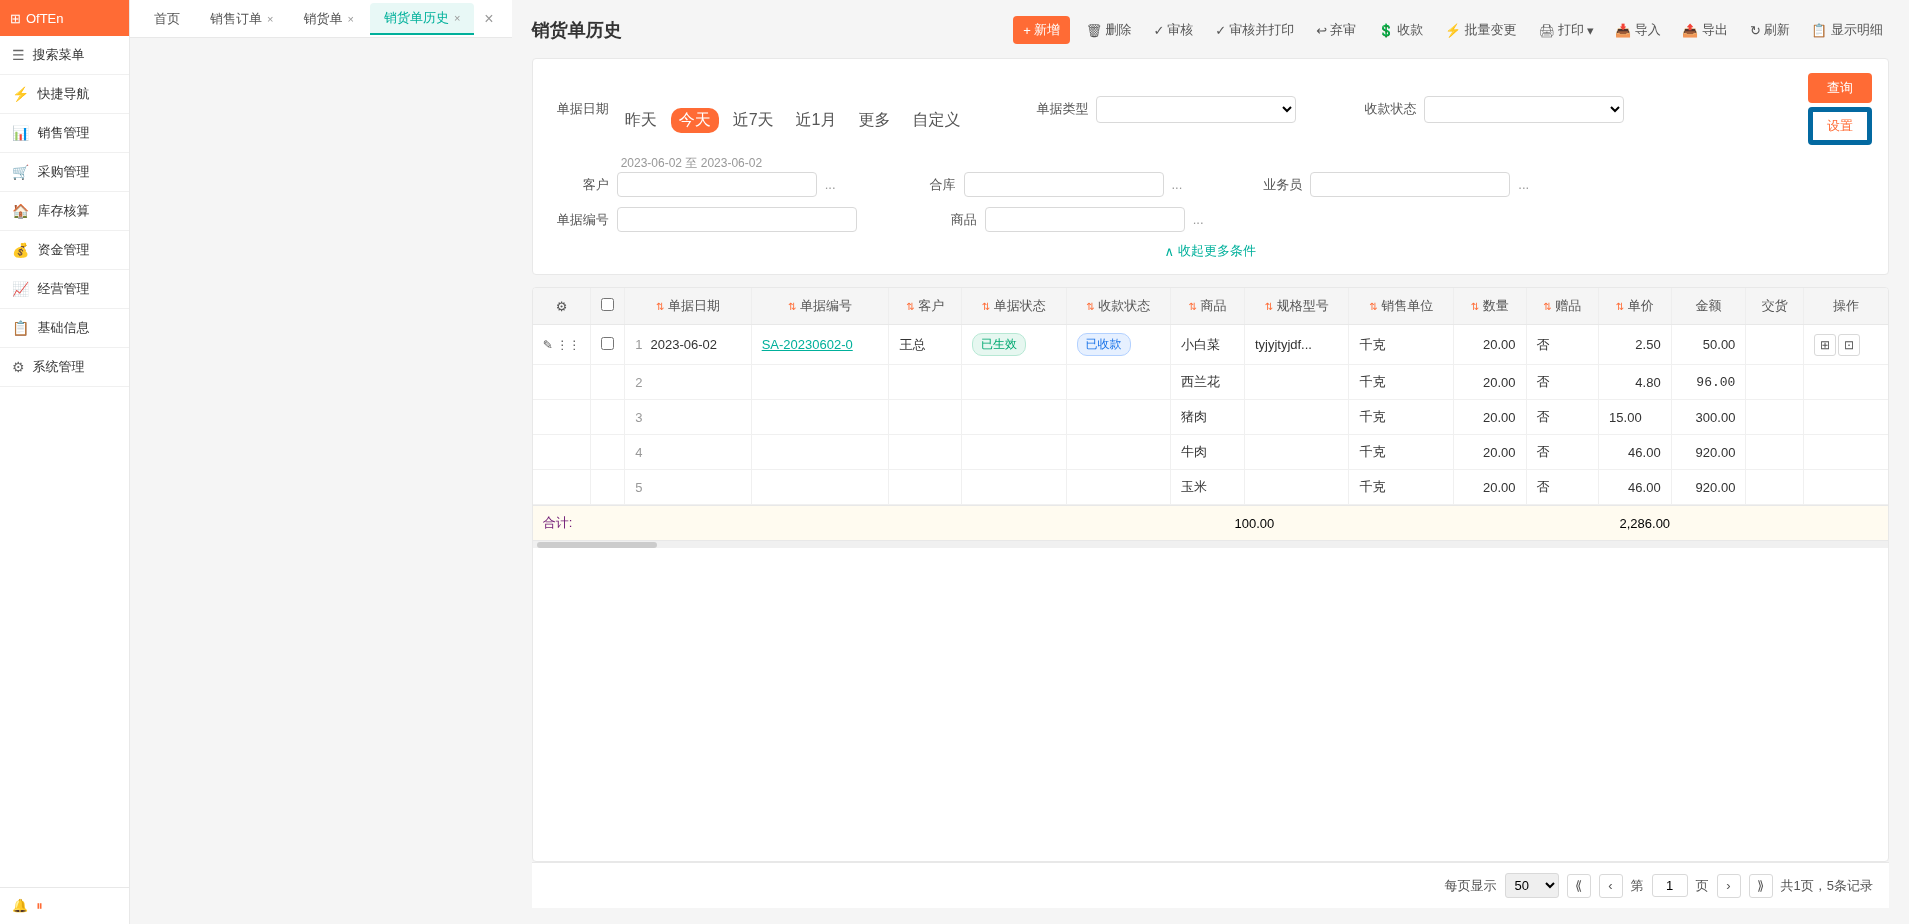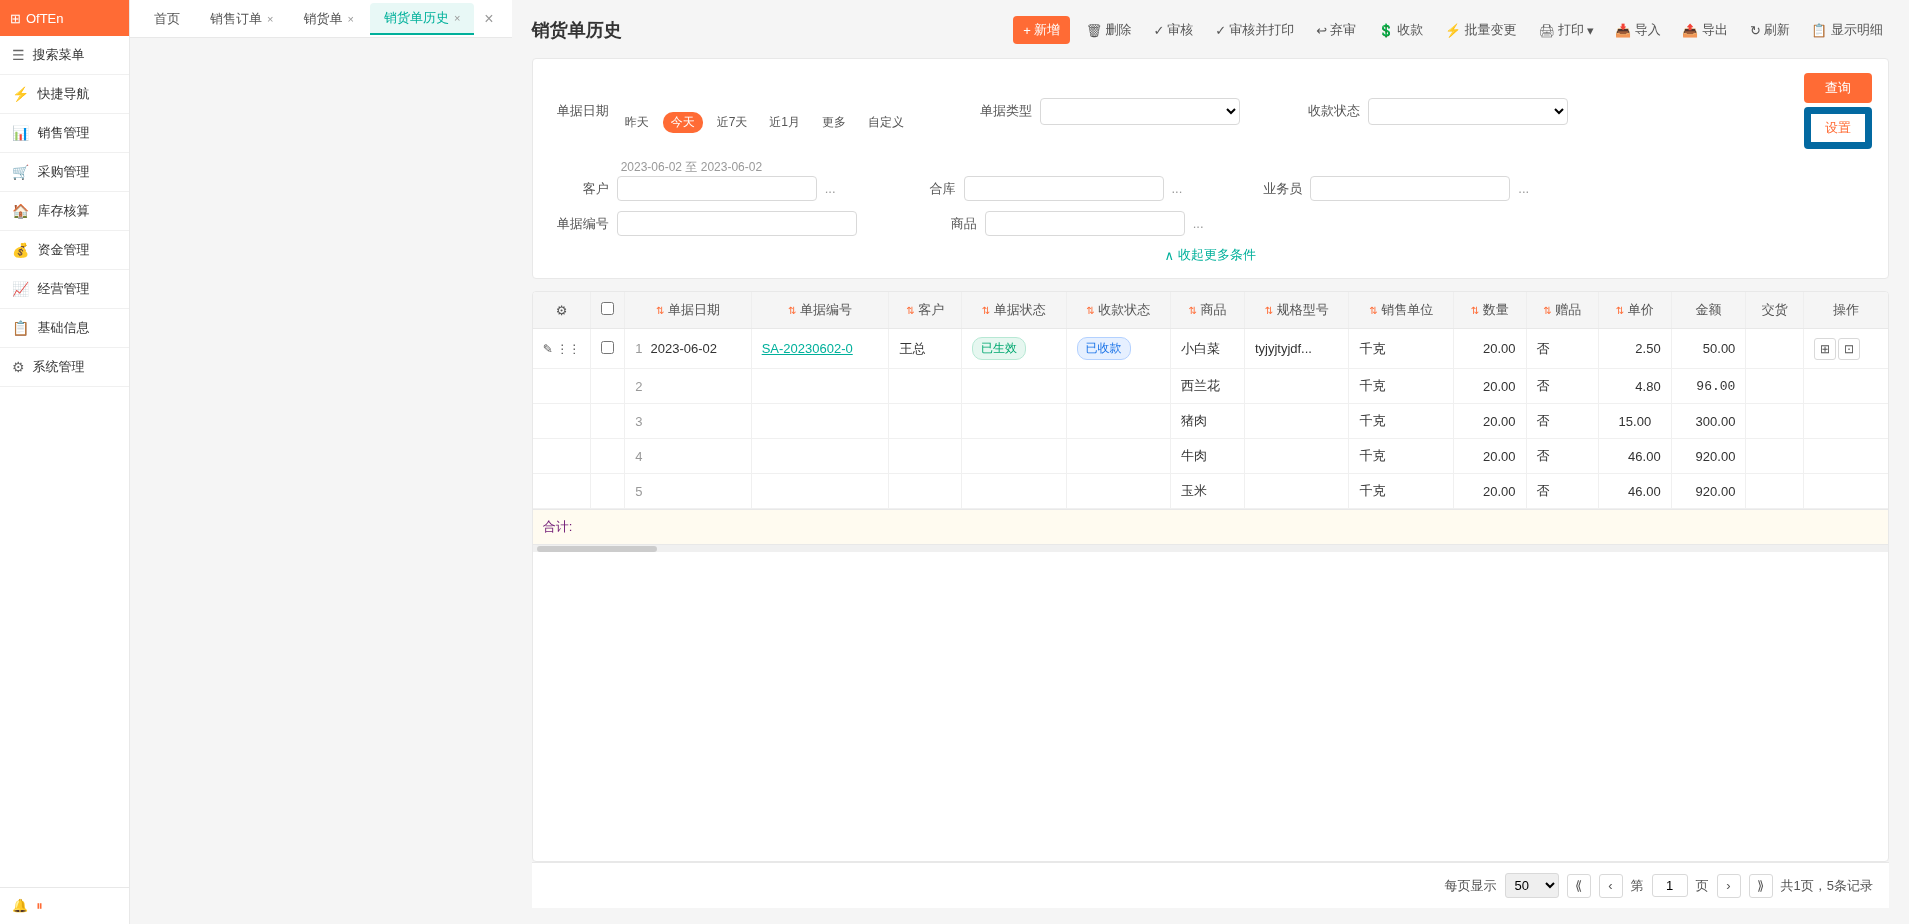--- a/index.html
+++ b/index.html
@@ -154,21 +154,21 @@
     .filter-value {
       display: flex;
       align-items: center;
       gap: 6px;
       color: #333;
     }
     .date-btn {
       padding: 2px 8px;
       border-radius: 3px;
       cursor: pointer;
-      font-size: 12px;
+      font-size: 16px;
       color: #555;
       margin-top: 23px;
     }
     .date-btn.active {
       background: #ff6b35;
       color: white;
       border-radius: 10px;
     }
     .filter-input {
       border: 1px solid #d9d9d9;
@@ -208,21 +208,21 @@
       color: white;
       border: none;
       border-radius: 4px;
       padding: 6px 18px;
       cursor: pointer;
       font-size: 13px;
     }
     .set-btn {
       background: white;
       color: #ff6b35;
-      border: 7px solid #0369a1;
+      border: 5px solid #0369a1;
       border-radius: 4px;
       padding: 5px 14px;
       cursor: pointer;
       font-size: 13px;
     }
 
     
     .table-container {
       background: #fff;
       border-radius: 4px;
@@ -653,21 +653,21 @@
               <td><span style="color:#999;margin-right:8px;">3</span></td>
               <td></td>
               <td></td>
               <td></td>
               <td></td>
               <td>猪肉</td>
               <td></td>
               <td>千克</td>
               <td style="text-align: right;">20.00</td>
               <td>否</td>
-              <td style="text-align: center;">15.00</td>
+              <td style="text-align: left;">15.00</td>
               <td style="text-align: right;">300.00</td>
               <td></td>
               <td></td>
             </tr>
             <tr>
               <td style="text-align: center;"></td>
               <td class="checkbox-cell"></td>
               <td><span style="color:#999;margin-right:8px;">4</span></td>
               <td></td>
               <td></td>
@@ -699,20 +699,26 @@
               <td style="text-align: right;">46.00</td>
               <td style="text-align: right;">920.00</td>
               <td></td>
               <td></td>
             </tr>
           </tbody>
       </table>
 
       <div class="table-footer">
         <span class="footer-label">合计:</span>
+        <div class="footer-values">
+          <div style="flex:1;"></div>
+          <div style="flex:1;text-align:right;padding-right:60px;">100.00</div>
+          <div style="flex:1;text-align:right;padding-right:40px;">2,286.00</div>
+          <div style="flex:0.5;"></div>
+        </div>
       </div>
 
       <div class="table-scroll-bar">
         <div class="scroll-thumb"></div>
       </div>
     </div>
 
     <div class="pagination">
       <span>每页显示</span>
       <select class="page-size-select">

